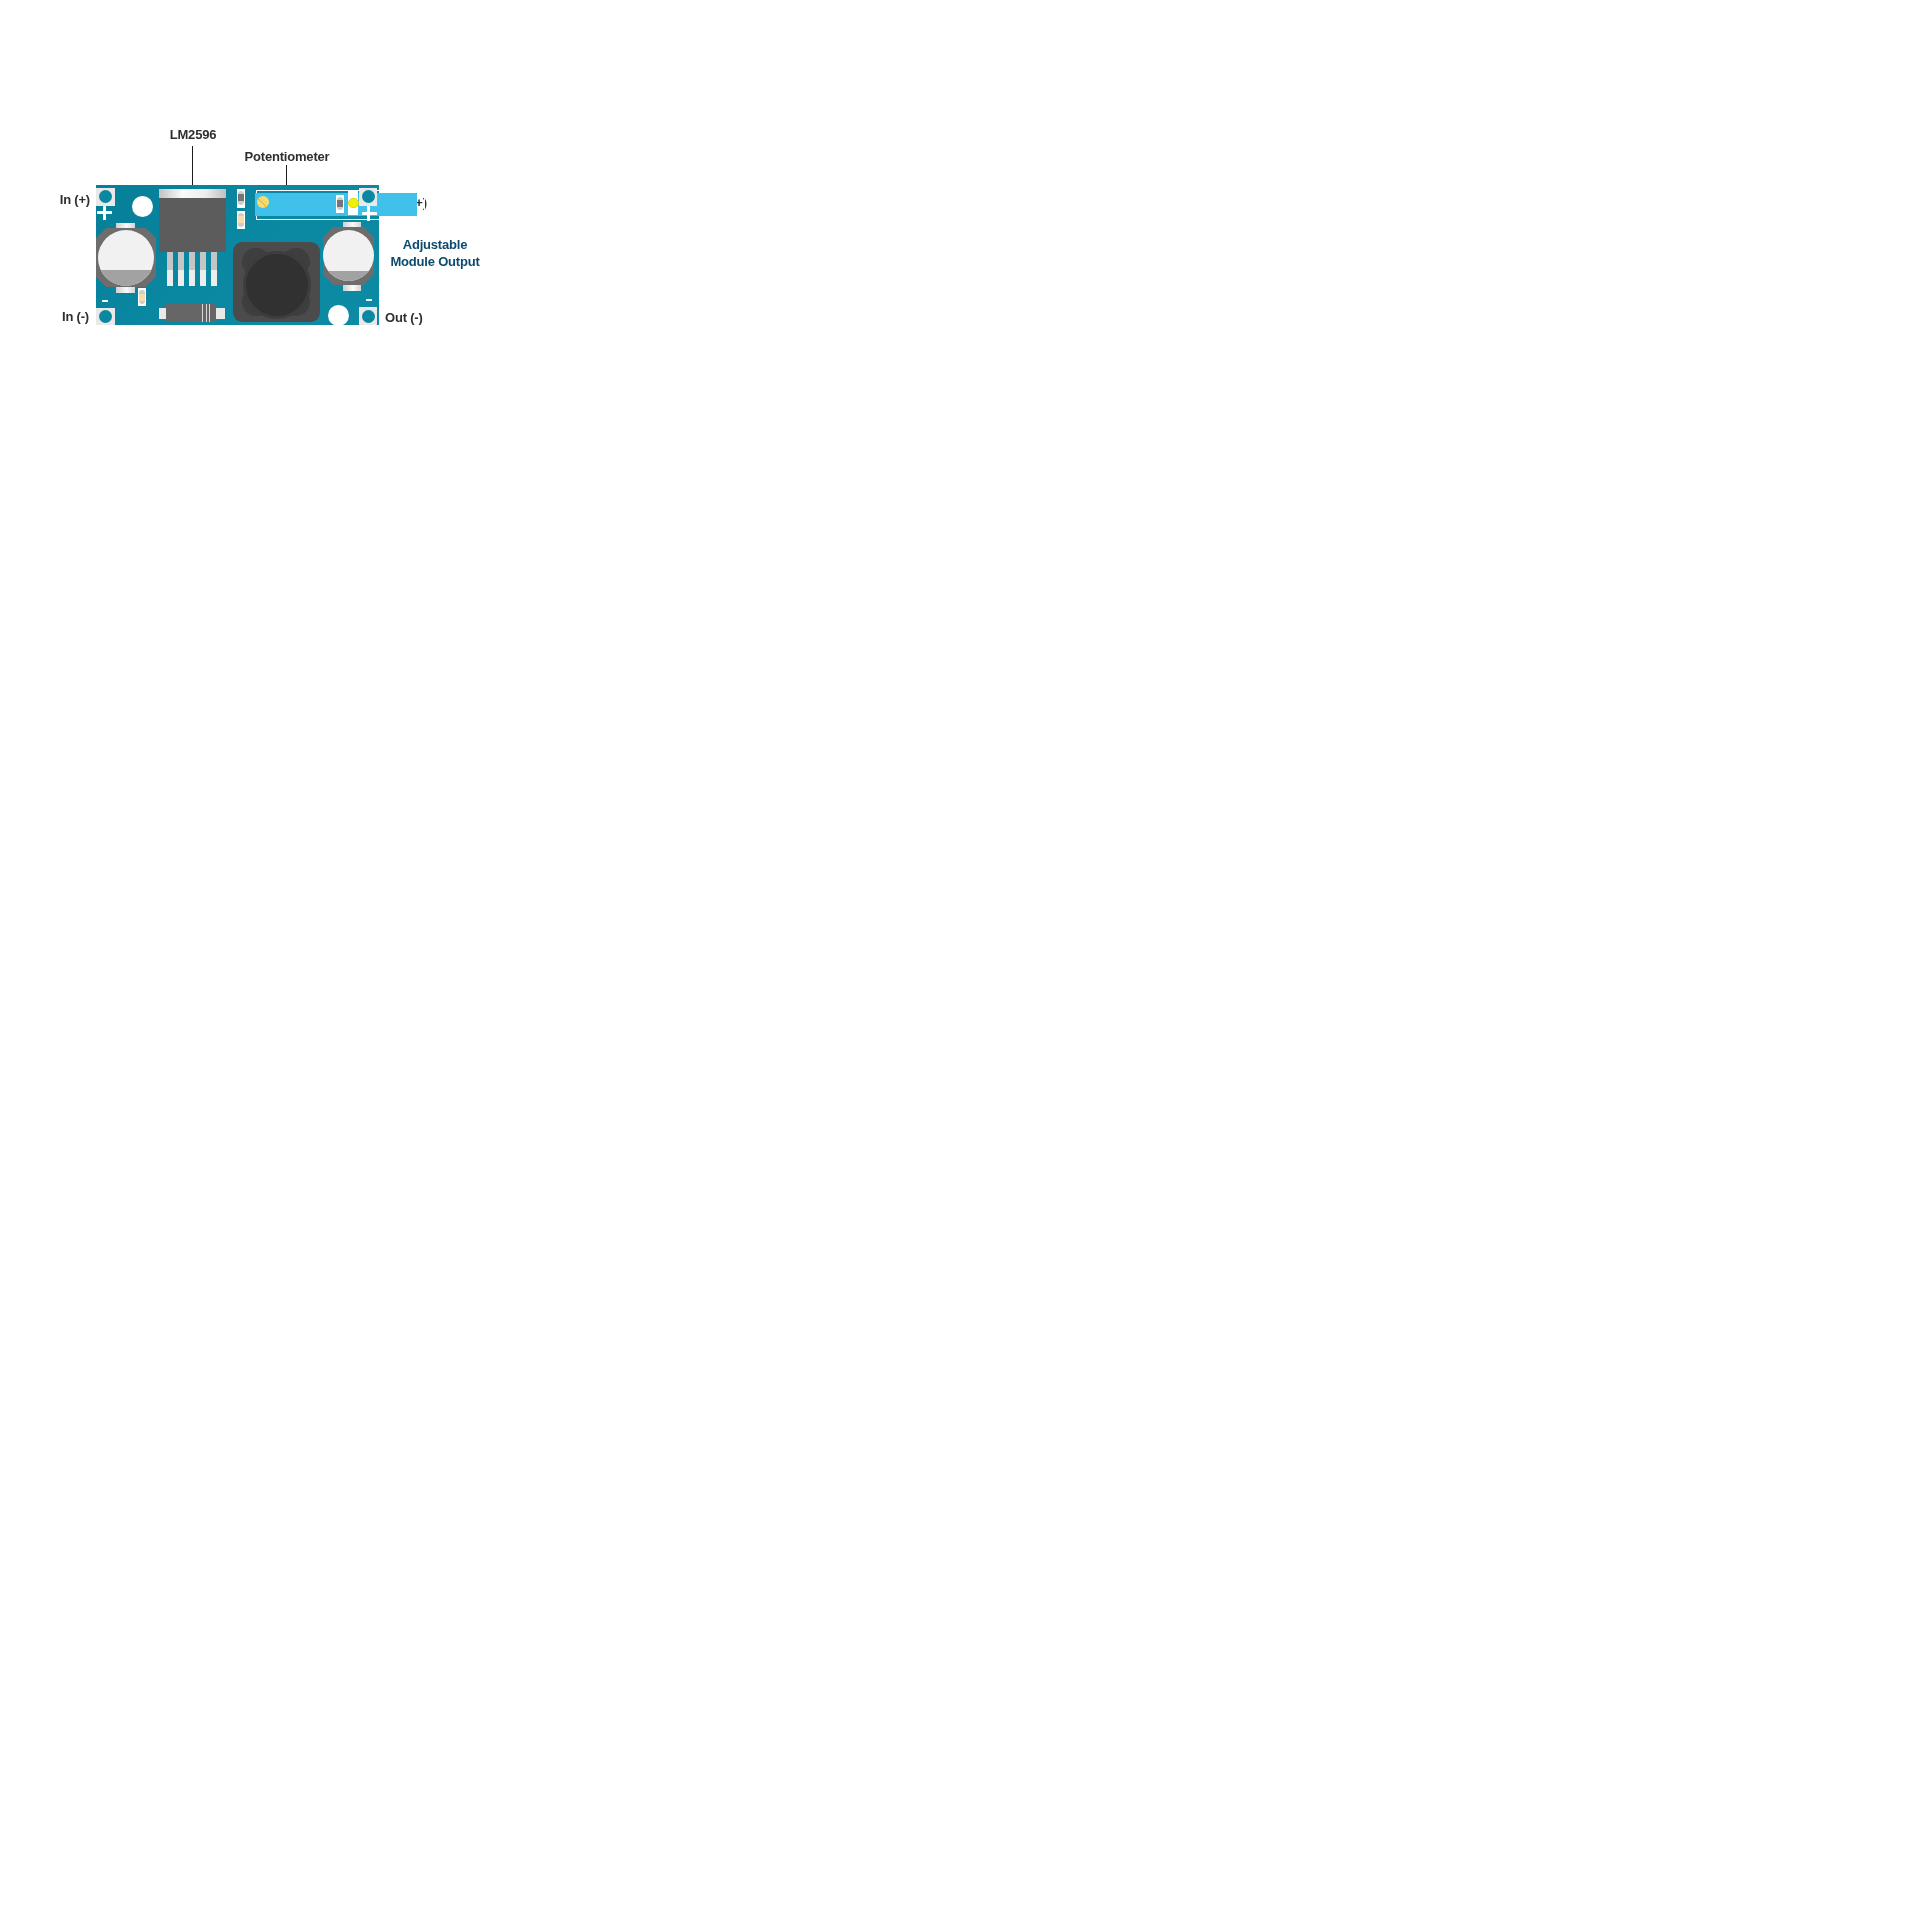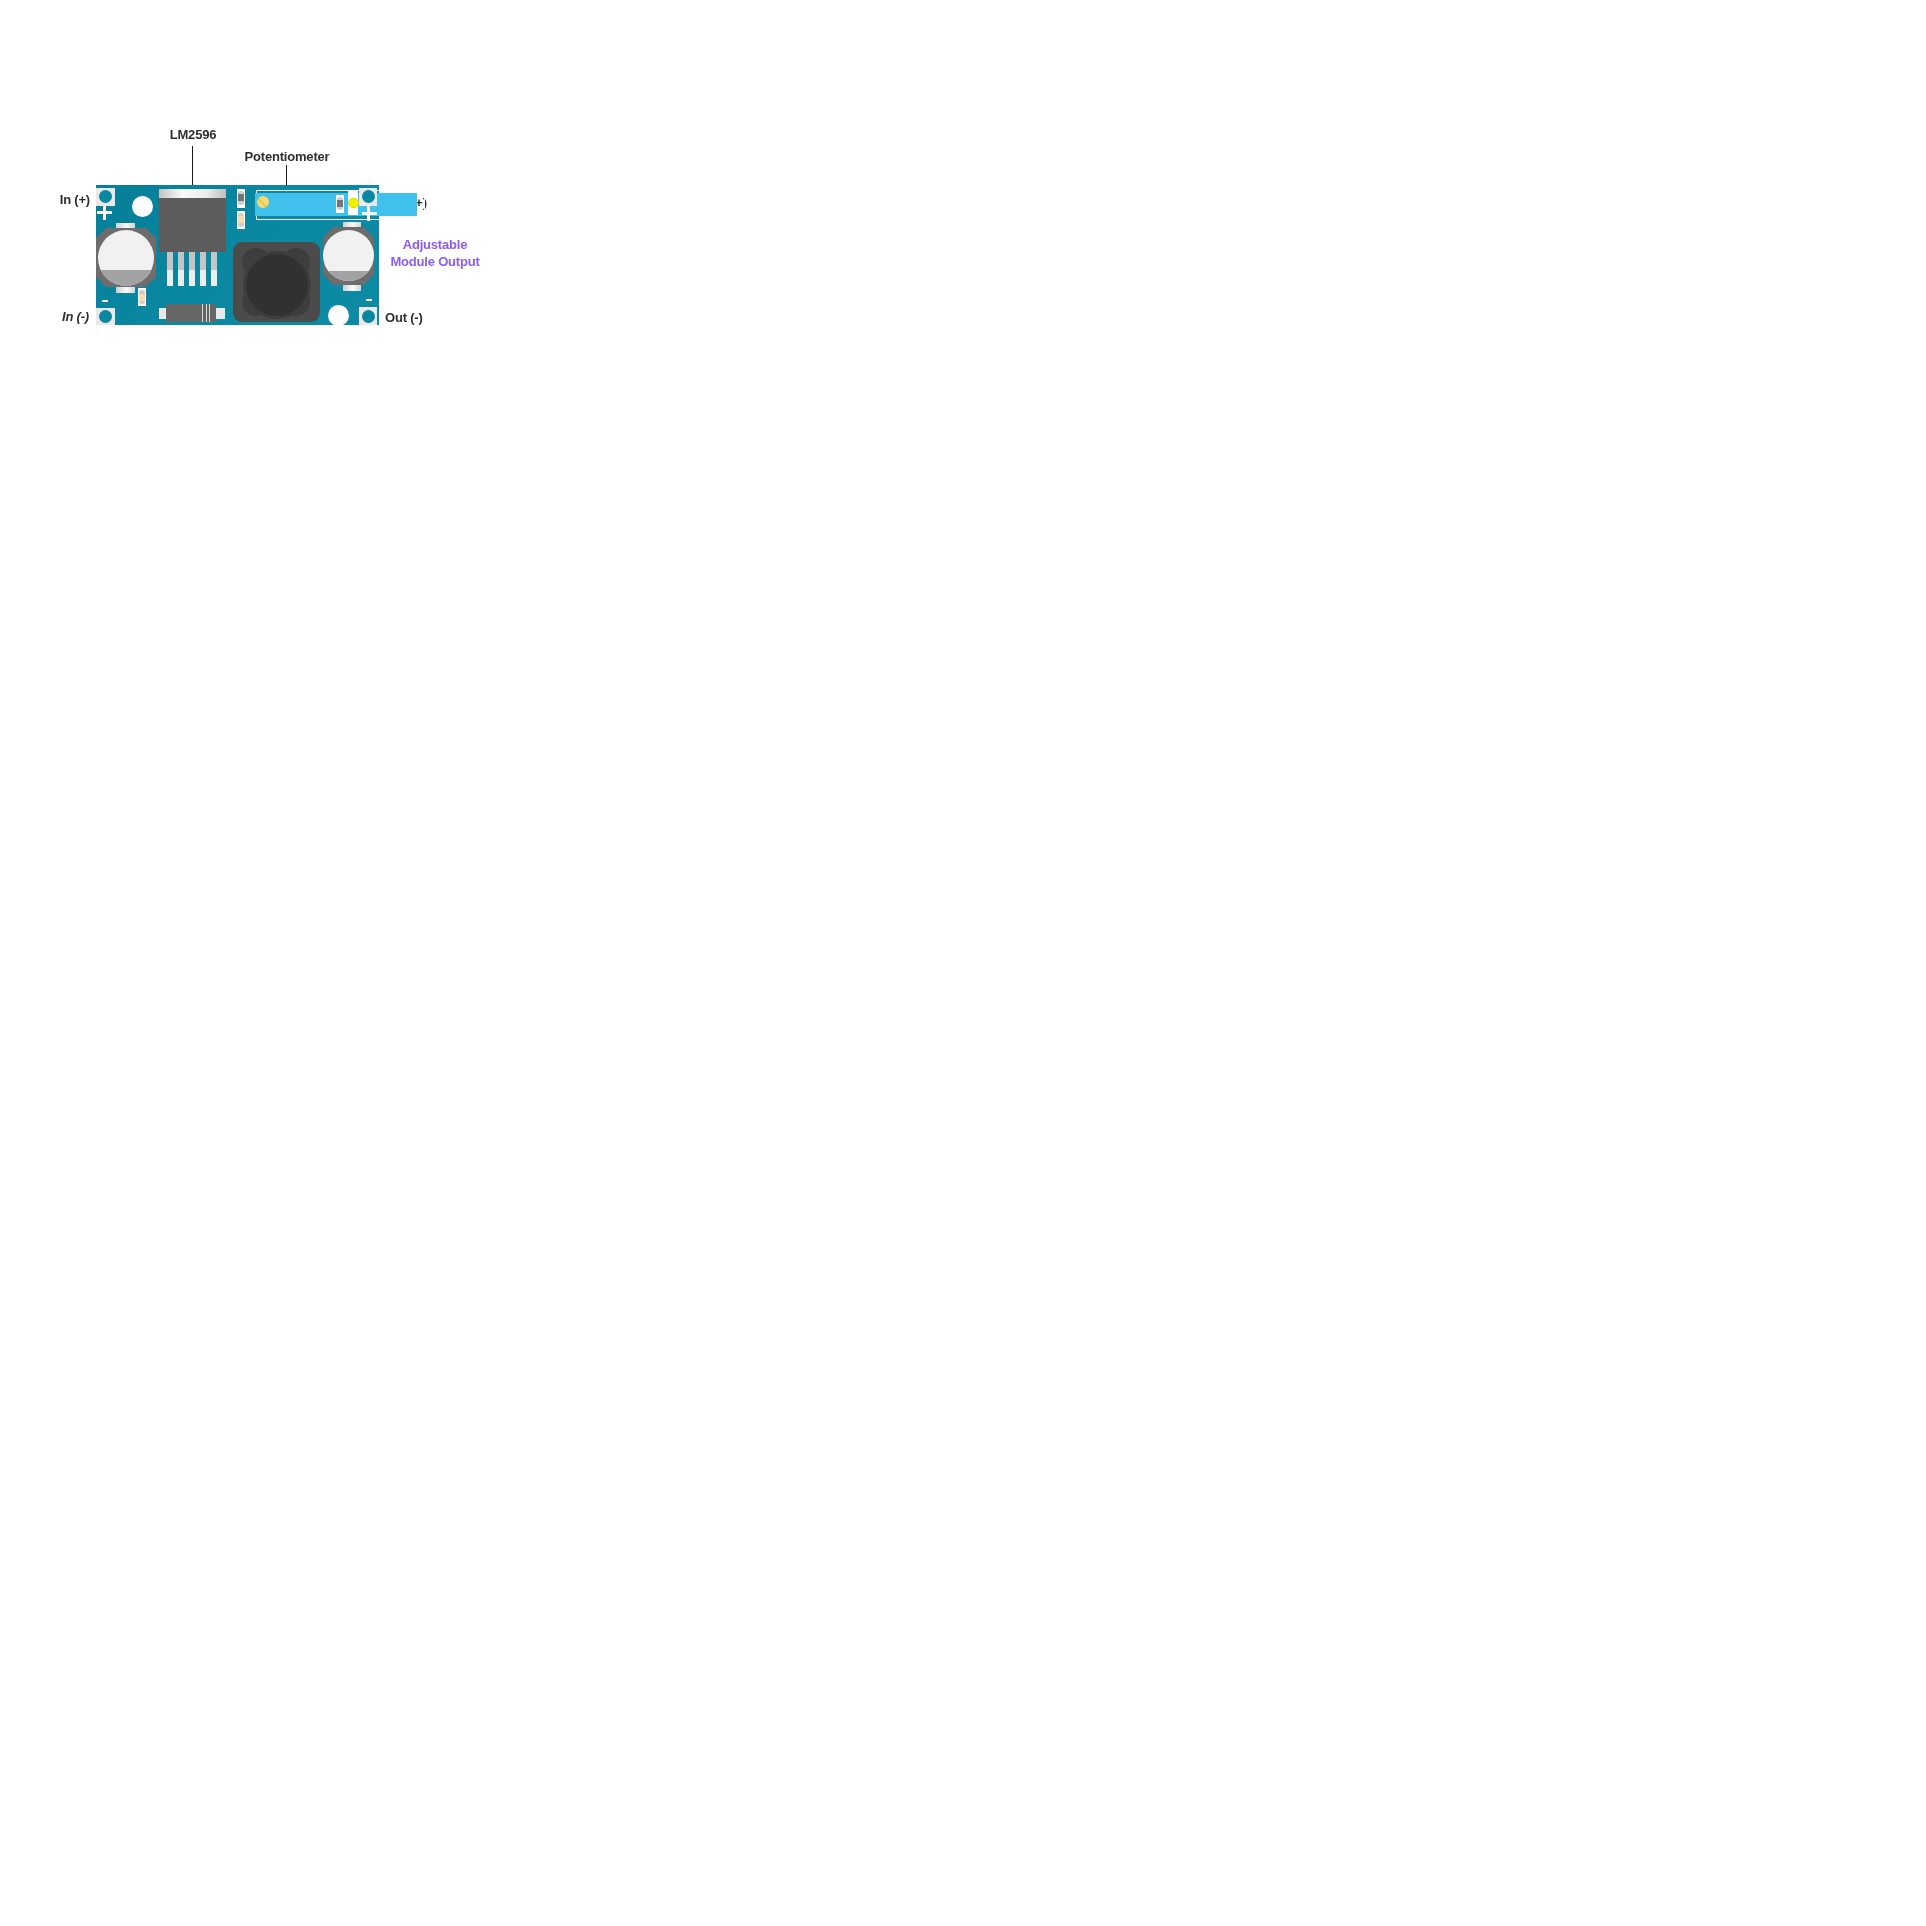--- a/index.html
+++ b/index.html
@@ -8,21 +8,21 @@
   
   .title{position:absolute;top:54px;left:0;width:100%;text-align:center;
          color:#2a4f80;font-weight:bold;font-size:19.7px;line-height:20px;white-space:nowrap;}
   .title .tline{display:block;transform:scaleX(0.78);transform-origin:50% 50%;}
   .lbl{position:absolute;color:#2f2f2f;font-weight:bold;font-size:13px;
        letter-spacing:-0.2px;white-space:nowrap;}
   .center-anchor{transform:translate(-50%,-50%);}
   .right-anchor{transform:translate(-100%,-50%);}
   .left-anchor{transform:translate(0,-50%);}
   .note{position:absolute;left:435px;top:254px;transform:translate(-50%,-50%);
-        text-align:center;color:#8b5cf6;font-weight:bold;font-size:13px;
+        text-align:center;color:#0c4a6e;font-weight:bold;font-size:13px;
         line-height:16.7px;letter-spacing:-0.2px;white-space:nowrap;}
   .pline{position:absolute;width:1.3px;background:#1c1c1c;}
   
   .board{position:absolute;left:96px;top:185px;width:283px;height:140px;
          background:linear-gradient(135deg,#067e98 0%,#0a87a1 45%,#0d8ba5 100%);}
   .board *{position:absolute;}
   .pad{background:#e9e9e9;}
   .padhole{width:13px;height:13px;border-radius:50%;background:#0a87a1;}
   .hole{border-radius:50%;background:#ffffff;}
   .bar{background:#ffffff;border-radius:0.4px;}
@@ -65,21 +65,21 @@
 </style>
 </head>
 <body>
 
 <div class="page">
 
 
   <div class="lbl center-anchor" style="left:193px;top:134px;">LM2596</div>
   <div class="lbl center-anchor" style="left:287px;top:156px;">Potentiometer</div>
   <div class="lbl right-anchor" style="left:90px;top:199px;">In (+)</div>
-  <div class="lbl right-anchor" style="left:89px;top:316px;font-style:italic;">In (-)</div>
+  <div class="lbl right-anchor" style="left:89px;top:316px;">In (-)</div>
   <div class="lbl left-anchor" style="left:386px;top:202px;">Out (+)</div>
   <div class="lbl left-anchor" style="left:385px;top:317px;text-align:right;">Out (-)</div>
 
   <div class="note">
     <span>Adjustable</span><br>
     <span>Module Output</span>
   </div>
 
   <div class="pline" style="left:192px;top:146px;height:80px;"></div>
   <div class="pline" style="left:286px;top:165px;height:39px;"></div>

